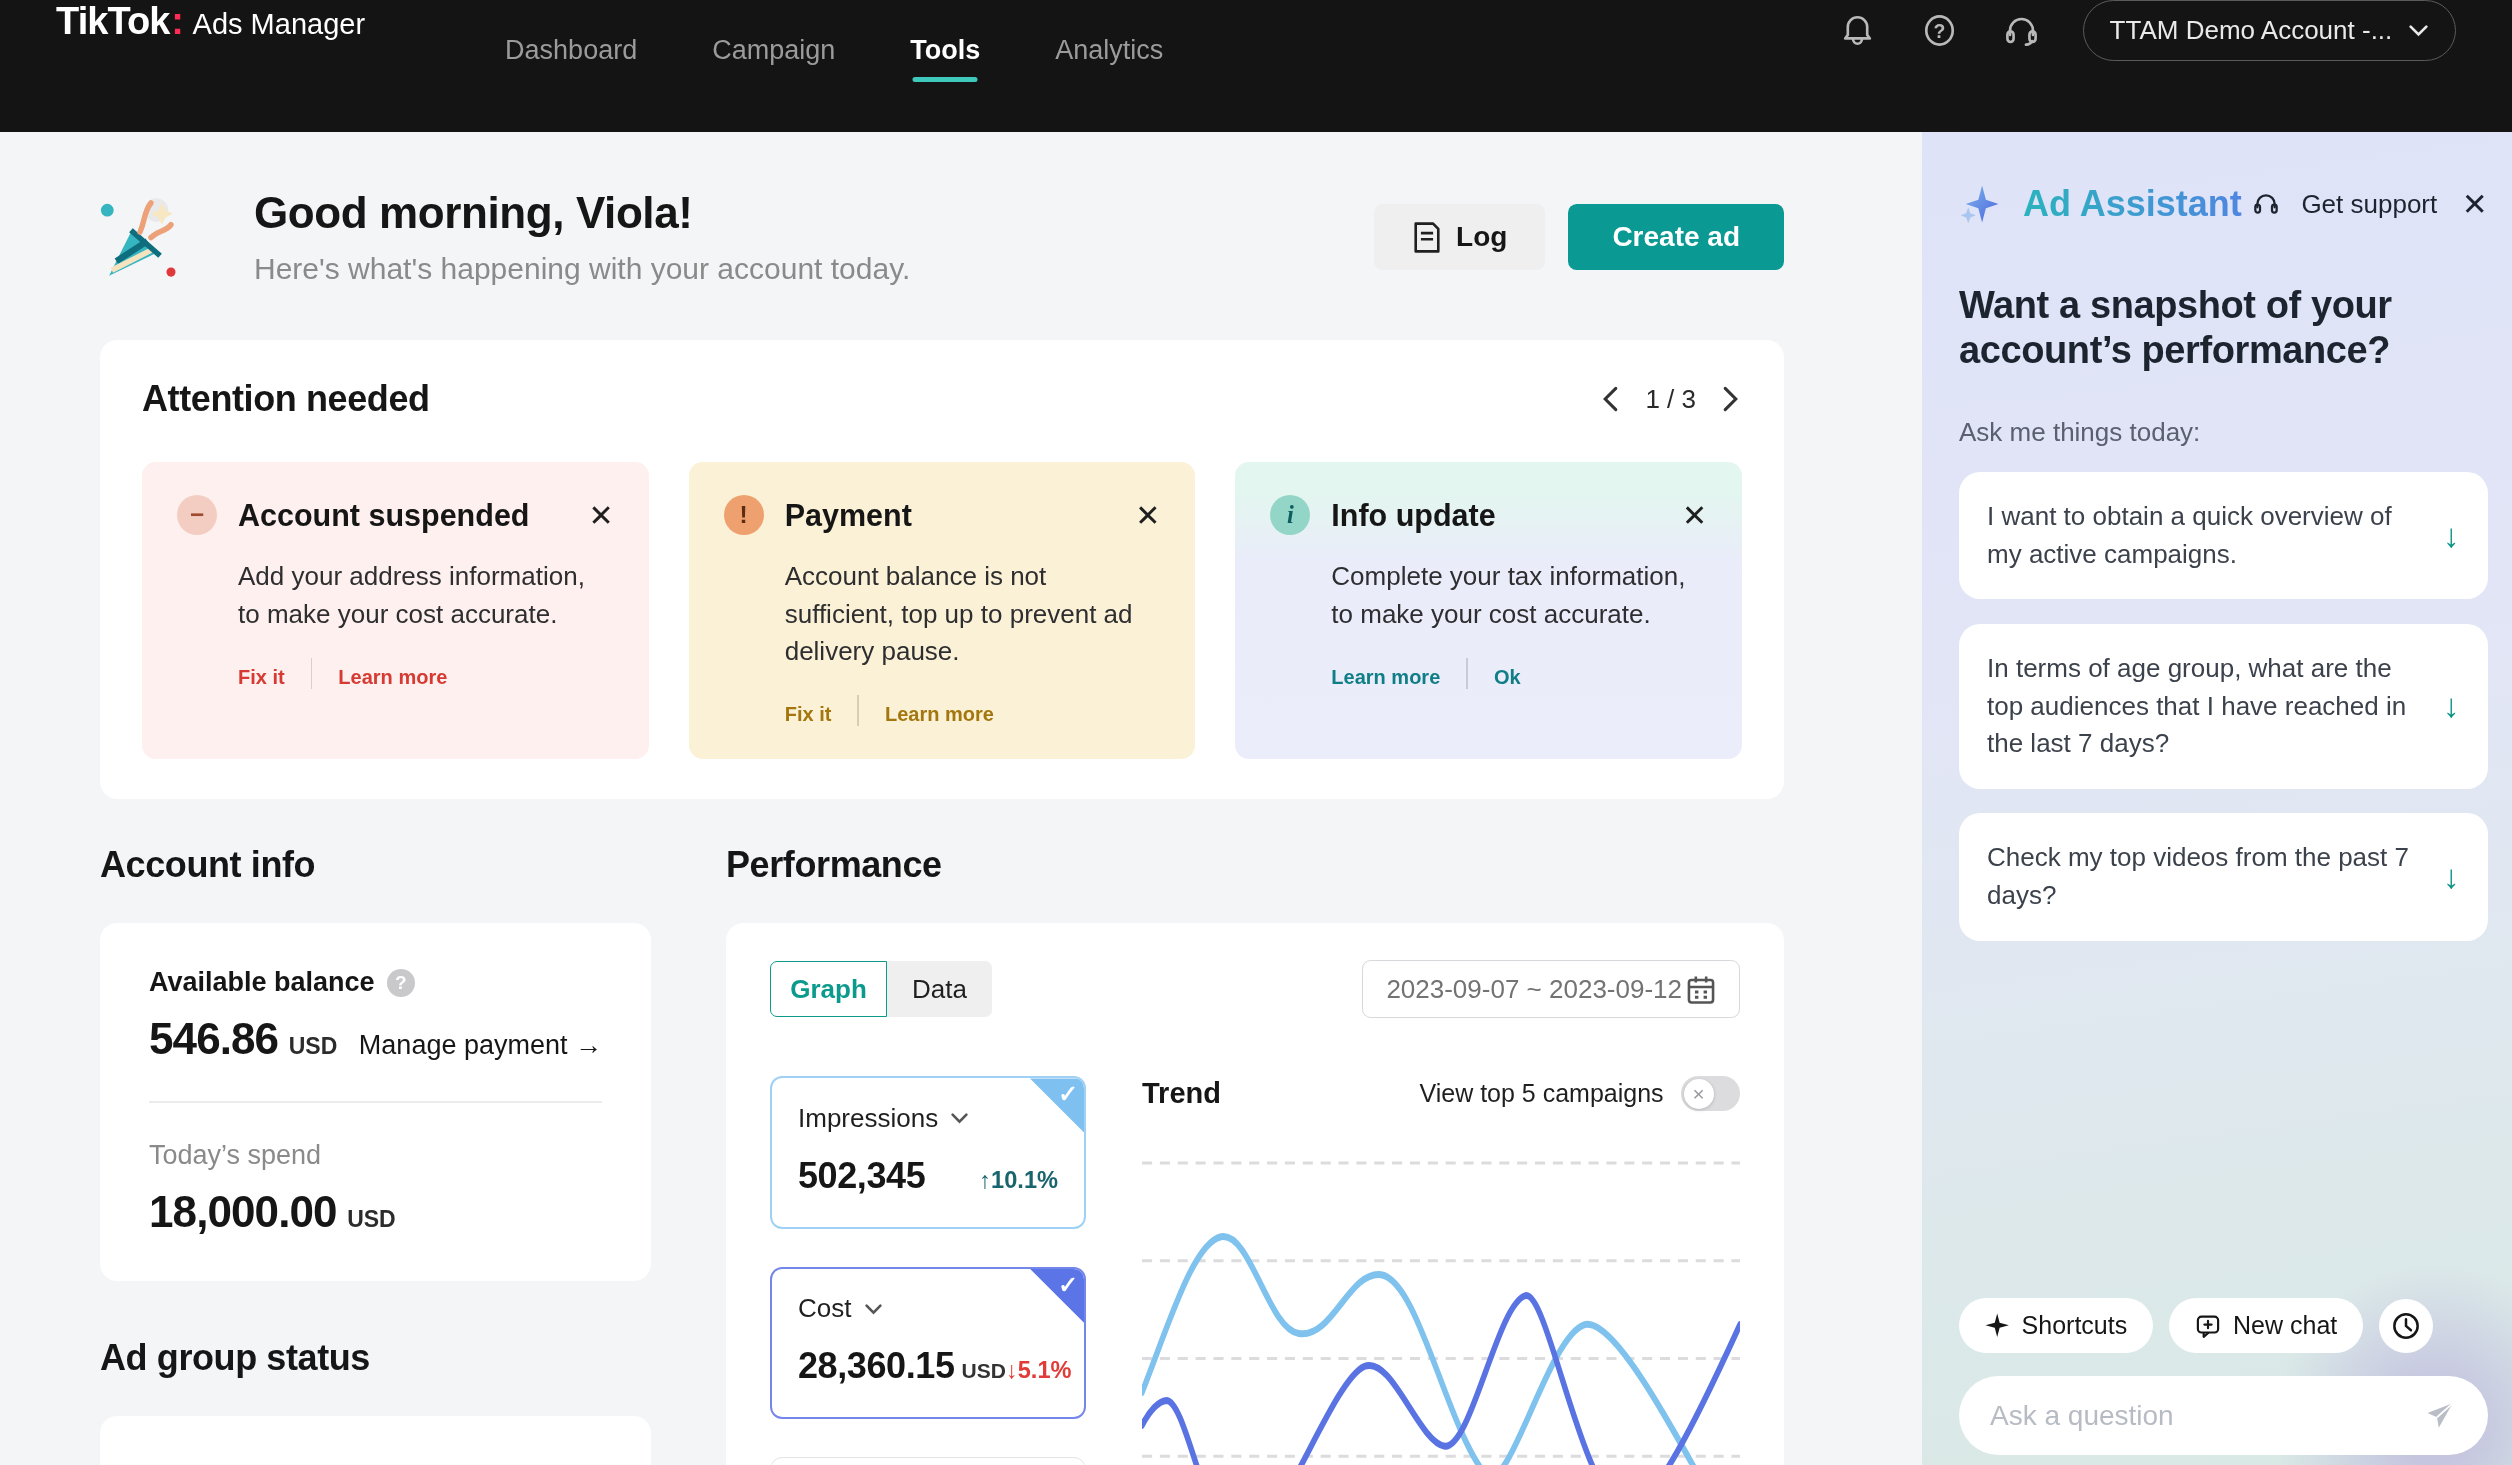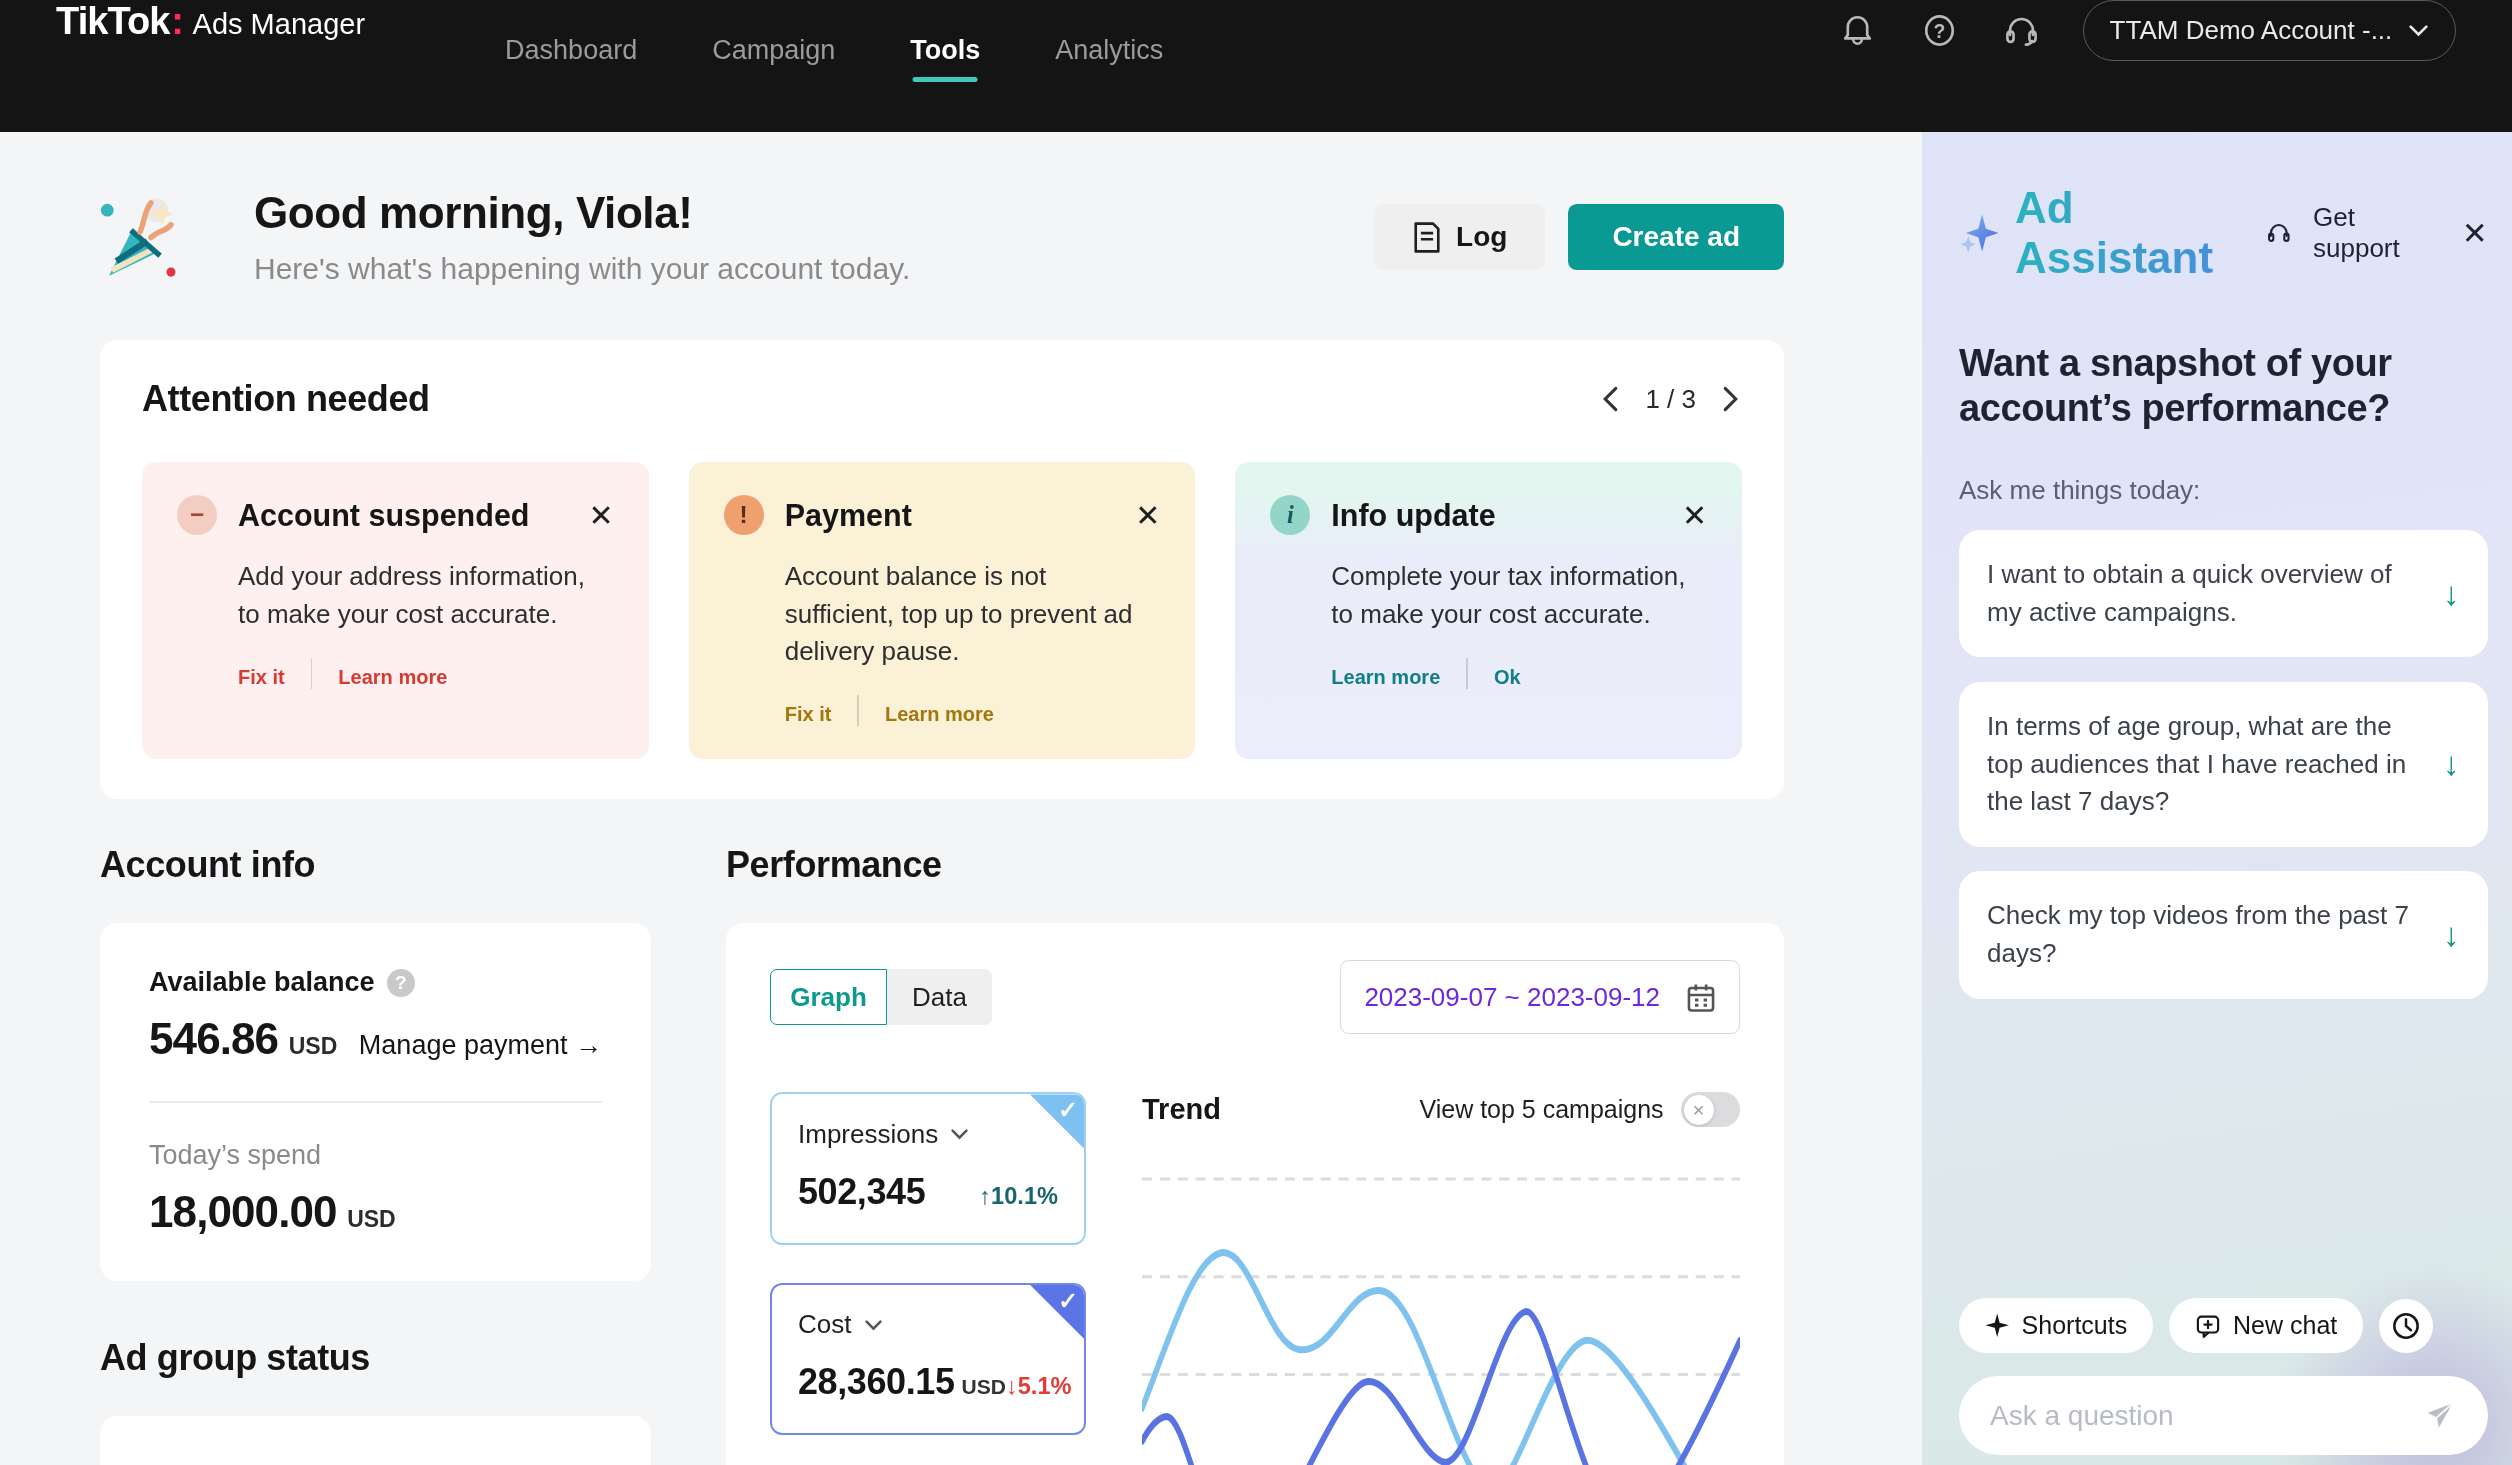--- a/index.html
+++ b/index.html
@@ -80,21 +80,21 @@
 
   .adgroup-card { margin-top:37px; padding:52px 49px 0; height:227px; overflow:hidden; }
 
   
   .perf-card { margin-top:37px; padding:37px 44px; height:820px; }
   .perf-controls { display:flex; align-items:center; }
   .seg { display:flex; }
   .seg-btn { height:56px; display:flex; align-items:center; justify-content:center; font-size:26px; cursor:pointer; }
   .seg-graph { width:117px; background:#fff; border:1.7px solid #0c9a8d; color:#0c9a8d; border-radius:7px 0 0 7px; font-weight:600; }
   .seg-data { width:105px; background:#efeff0; border:1.7px solid transparent; color:#1f1f1f; border-radius:0 7px 7px 0; }
-  .datepick { margin-left:auto; height:74px; border:1.7px solid #d8d8dc; border-radius:8.7px; background:#fff; display:flex; align-items:center; gap:26px; padding:0 23px; font-size:26px; color:#6d28d9; cursor:pointer; }
+  .datepick { margin-left:auto; height:58px; border:1.7px solid #d8d8dc; border-radius:8.7px; background:#fff; display:flex; align-items:center; gap:4px; padding:0 23px; font-size:26px; color:#737373; cursor:pointer; }
 
   .perf-body { display:flex; margin-top:58px; }
   .metrics { width:316px; flex:none; }
   .metric-card { position:relative; background:#fff; border-radius:12.2px; padding:24.4px 26px 30px; margin-bottom:38px; overflow:hidden; }
   .mc-impressions { border:2.6px solid #9ed1f5; }
   .mc-cost { border:2.6px solid #7387ea; }
   .mc-click { border:1.7px solid #e3e3e7; }
   .corner { position:absolute; top:0; right:0; width:54px; height:54px; clip-path:polygon(0 0,100% 0,100% 100%); }
   .corner-imp { background:#7ec0f0; }
   .corner-cost { background:#5b74e6; }
@@ -113,21 +113,21 @@
   .toggle-wrap { margin-left:auto; display:flex; align-items:center; gap:17.4px; font-size:25px; color:#1f1f1f; }
   .toggle { width:59px; height:35px; border-radius:17.4px; background:#dcdcde; position:relative; cursor:pointer; flex:none; }
   .knob { position:absolute; left:2.6px; top:2.6px; width:30px; height:30px; border-radius:50%; background:#fff; box-shadow:0 0.9px 3.5px rgba(0,0,0,.18); display:flex; align-items:center; justify-content:center; color:#9a9aa0; font-size:15.7px; }
   .chart-svg { width:100%; height:419px; margin-top:38px; display:block; }
 
   
   .assistant { flex:1; position:relative; padding:51px 24.4px 31px 37px; display:flex; flex-direction:column; background:linear-gradient(172deg,#dfe3f8 0%,#e2e5f6 38%,#dfe8ee 68%,#d8e9e4 100%); overflow:hidden; }
   .assistant::after { content:""; position:absolute; right:-105px; bottom:-122px; width:366px; height:366px; background:radial-gradient(circle, rgba(170,150,215,.55) 0%, rgba(170,150,215,0) 62%); pointer-events:none; }
   .asst-head { display:flex; align-items:center; }
   .asst-logo { width:42px; height:42px; flex:none; }
-  .asst-title { font-size:44px; font-weight:800; margin-left:14px; background:linear-gradient(90deg,#2ab3bd 0%,#4f86e0 100%); -webkit-background-clip:text; background-clip:text; color:transparent; }
+  .asst-title { font-size:36px; font-weight:800; margin-left:22px; background:linear-gradient(90deg,#2ab3bd 0%,#4f86e0 100%); -webkit-background-clip:text; background-clip:text; color:transparent; }
   .asst-head-right { margin-left:auto; display:flex; align-items:center; gap:24.4px; }
   .get-support { display:flex; align-items:center; gap:21px; font-size:26px; color:#1c2430; cursor:pointer; }
   .asst-close { font-size:31px; color:#1c2430; cursor:pointer; }
   .asst-heading { margin-top:58px; font-size:38px; line-height:1.18; font-weight:800; color:#1c2430; letter-spacing:-0.4px; max-width:506px; }
   .ask-label { margin-top:44px; font-size:26px; color:#5a6070; }
   .chip { background:#fff; border-radius:21px; padding:26px 28px; margin-top:24.4px; display:flex; align-items:center; gap:19px; cursor:pointer; }
   .chip-text { font-size:26px; line-height:1.45; color:#3c424c; flex:1; }
   .chip-arrow { color:#0e9488; font-size:33px; flex:none; }
   .asst-bottom { margin-top:auto; position:relative; z-index:1; }
   .pill-row { display:flex; align-items:center; gap:15.7px; }

